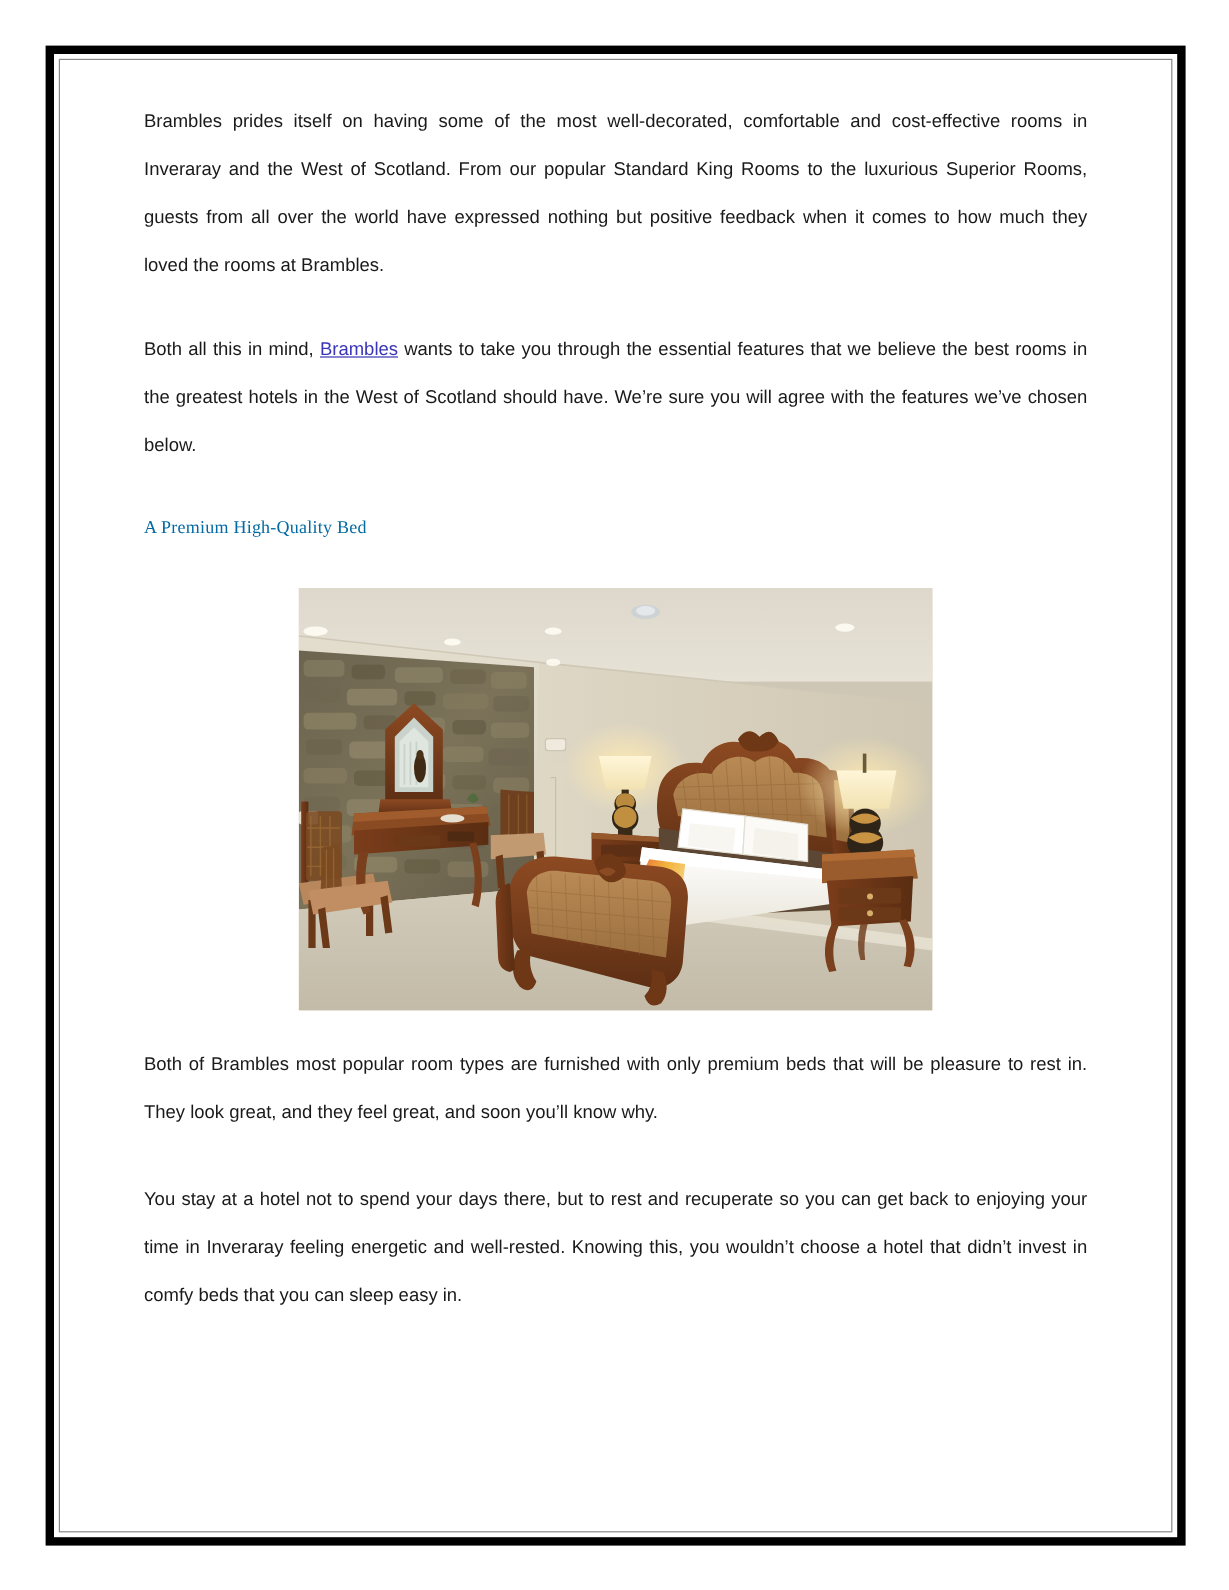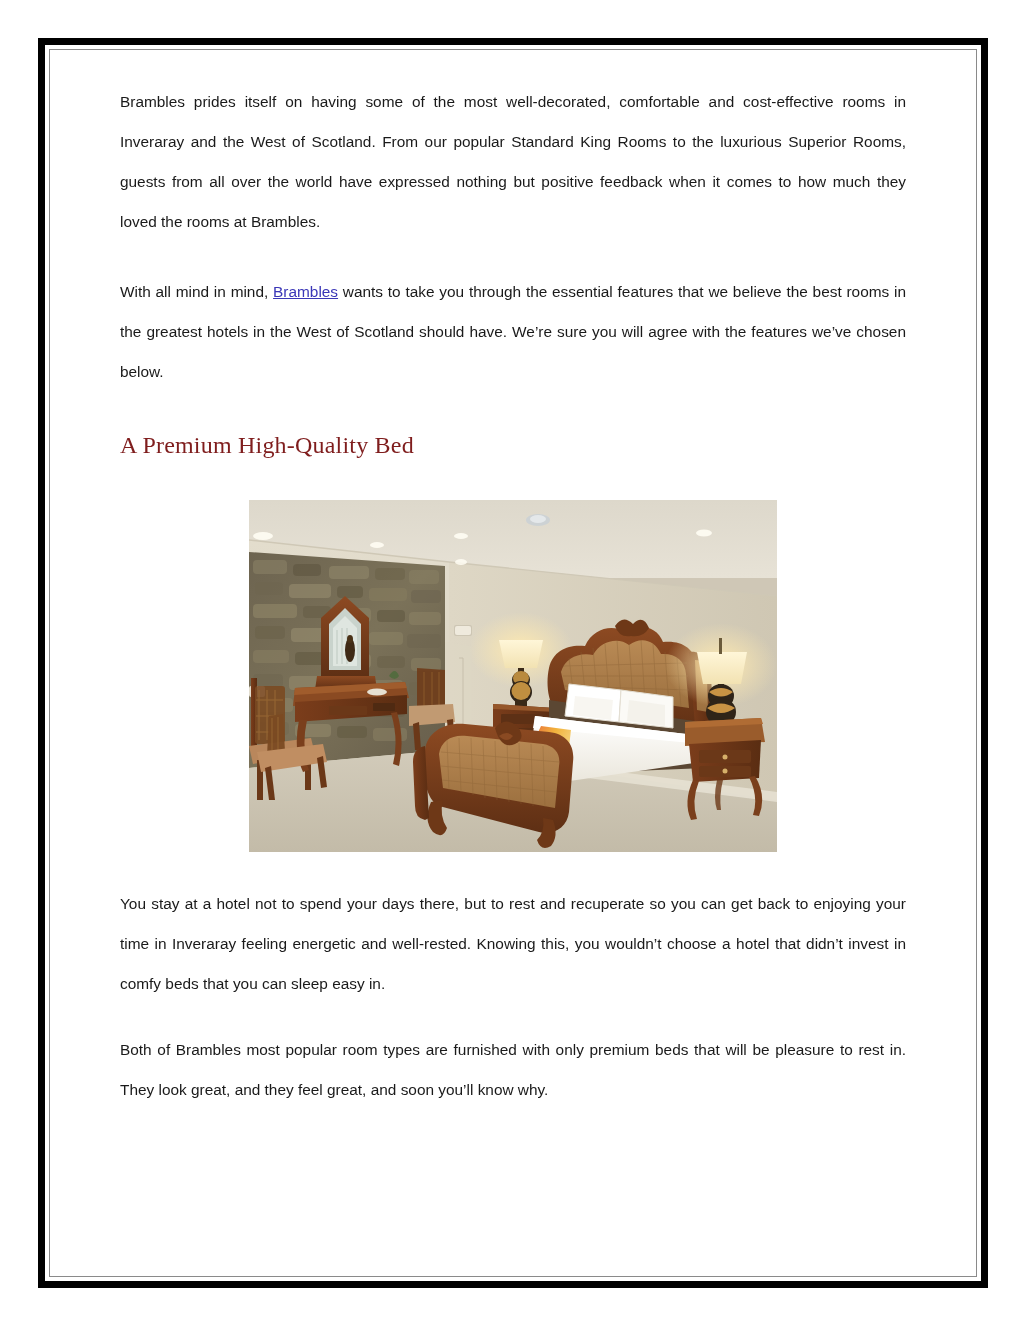--- a/index.html
+++ b/index.html
@@ -71,23 +71,23 @@
 
   .inline-link {
     color: #3a36b7;
     cursor: pointer;
     margin-top: 16px;
   }
 
   .section-heading {
     margin: 40px 0 0 0;
     font-family: "Liberation Serif", serif;
-    font-size: 24px;
+    font-size: 15px;
     font-weight: normal;
-    color: #7f1d1d;
+    color: #0369a1;
     letter-spacing: 0.2px;
   }
 
   
   .figure {
     margin: 0;
     padding: 0;
     display: flex;
     justify-content: center;
   }
@@ -110,21 +110,21 @@
 
 <div class="page-frame">
   <div class="page-frame-inner"></div>
 </div>
 
 <div class="content">
 
 
   <p class="para para-1">Brambles prides itself on having some of the most well-decorated, comfortable and cost-effective rooms in Inveraray and the West of Scotland. From our popular Standard King Rooms to the luxurious Superior Rooms, guests from all over the world have expressed nothing but positive feedback when it comes to how much they loved the rooms at Brambles.</p>
 
-  <p class="para para-2"><span>With all mind in mind, </span><a class="inline-link" href="#">Brambles</a><span> wants to take you through the essential features that we believe the best rooms in the greatest hotels in the West of Scotland should have. We’re sure you will agree with the features we’ve chosen below.</span></p>
+  <p class="para para-2"><span>Both all this in mind, </span><a class="inline-link" href="#">Brambles</a><span> wants to take you through the essential features that we believe the best rooms in the greatest hotels in the West of Scotland should have. We’re sure you will agree with the features we’ve chosen below.</span></p>
 
   <h2 class="section-heading">A Premium High-Quality Bed</h2>
 
   <div class="figure figure-wrap">
     <div class="photo">
       <svg viewBox="0 0 528 352" preserveAspectRatio="none" aria-hidden="true">
         <defs>
           <linearGradient id="ceil" x1="0" y1="0" x2="0" y2="1">
             <stop offset="0" stop-color="#ddd8cb"></stop>
             <stop offset="1" stop-color="#e7e2d6"></stop>
@@ -437,17 +437,17 @@
           <path d="M444 280 q-10 22 -2 40 l6 -1 q-6 -18 2 -38 Z" fill="#7a3f1c"></path>
           <path d="M506 276 q12 20 4 40 l-6 -1 q6 -18 -4 -38 Z" fill="#7a3f1c"></path>
           <path d="M468 280 q-4 18 0 30 l4 0 q-2 -14 2 -30 Z" fill="#6b3818" opacity="0.8"></path>
         </g>
 
         <rect x="0" y="0" width="528" height="352" fill="none"></rect>
       </svg>
     </div>
   </div>
 
+  <p class="para para-4">Both of Brambles most popular room types are furnished with only premium beds that will be pleasure to rest in. They look great, and they feel great, and soon you’ll know why.</p>
+
   <p class="para para-3">You stay at a hotel not to spend your days there, but to rest and recuperate so you can get back to enjoying your time in Inveraray feeling energetic and well-rested. Knowing this, you wouldn’t choose a hotel that didn’t invest in comfy beds that you can sleep easy in.</p>
 
-  <p class="para para-4">Both of Brambles most popular room types are furnished with only premium beds that will be pleasure to rest in. They look great, and they feel great, and soon you’ll know why.</p>
-
 </div>
 
 </body></html>

